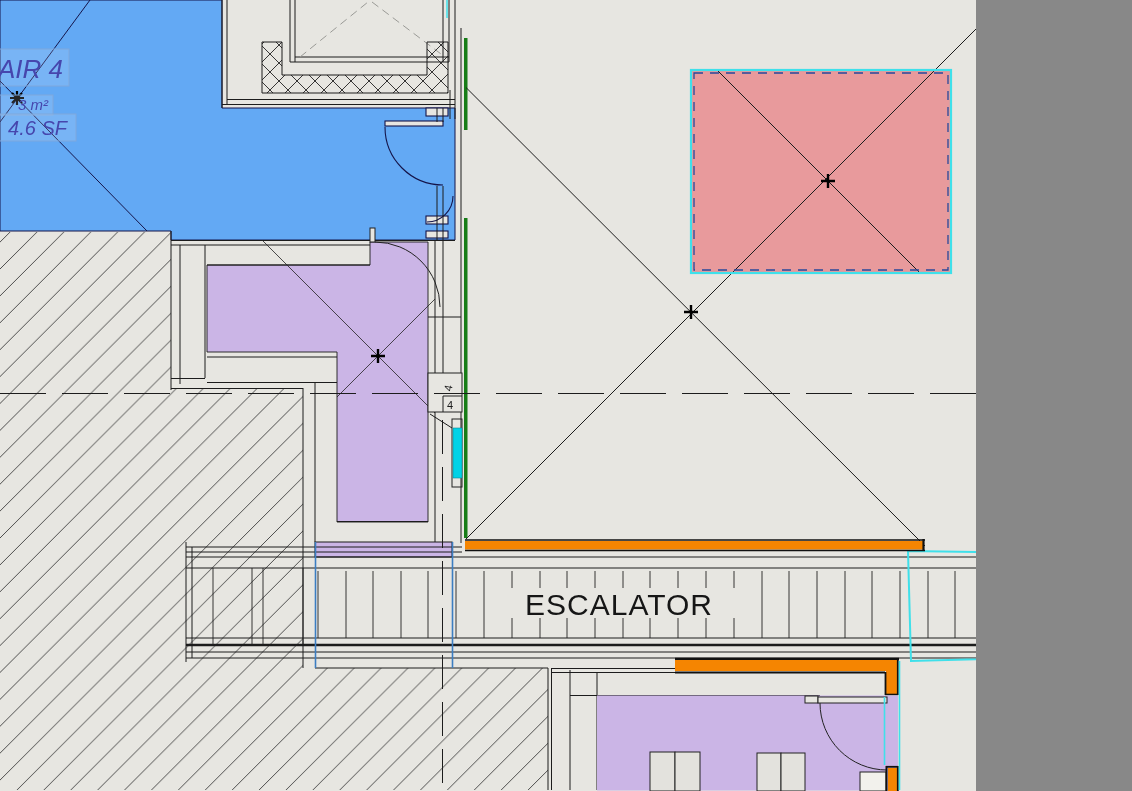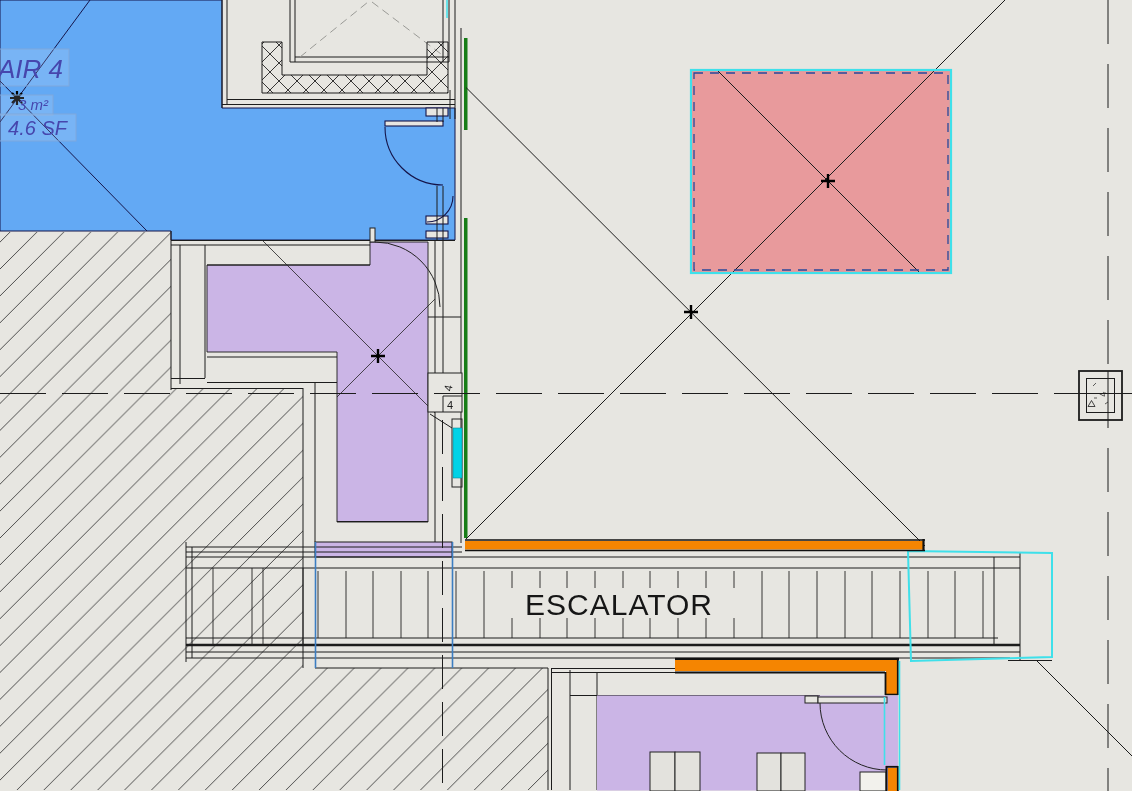--- a/index.html
+++ b/index.html
@@ -1,21 +1,21 @@
 <!DOCTYPE html>
 <html style="--c-bg: #e7e6e1; --c-blue-room: #63a9f4; --c-purple-room: #cbb5e6; --c-pink-region: #e89a9c; --c-orange: #f58501; --c-cyan-highlight: #3fe0ea; --c-cyan-fill: #00d2e6; --c-green-line: #177d17; --c-blue-guide: #3c7ec1; --c-navy-dash: #27489b; --c-tag-text: #4646ad; --c-line: #1c1c1c;"><head>
 <meta charset="utf-8">
 <style>
   :root{
     --c-bg:#e7e6e1; --c-blue-room:#63a9f4; --c-purple-room:#cbb5e6; --c-pink-region:#e89a9c;
     --c-orange:#f58501; --c-cyan-highlight:#3fe0ea; --c-cyan-fill:#00d2e6; --c-green-line:#177d17;
     --c-blue-guide:#3c7ec1; --c-navy-dash:#27489b; --c-tag-text:#4646ad; --c-line:#1c1c1c;
   }
   html,body{margin:0;padding:0;background:#888;}
-  .canvas{width:1132px;height:791px;position:relative;background:var(--c-bg);overflow:hidden;
+  .canvas{width:976px;height:791px;position:relative;background:var(--c-bg);overflow:hidden;
           font-family:"Liberation Sans", sans-serif;}
   svg{display:block}
   text{font-family:"Liberation Sans", sans-serif;}
   .esc-label{font-size:30px;letter-spacing:1px;fill:#161616;}
   .tag-big{font-size:26px;font-style:italic;fill:var(--c-tag-text);}
   .tag-mid{font-size:15px;font-style:italic;fill:var(--c-tag-text);}
   .tag-sf{font-size:20px;font-style:italic;fill:var(--c-tag-text);}
   .tiny4{font-size:11px;fill:#1c1c1c;}
   .tiny-col{font-size:9px;fill:#1c1c1c;}
 </style>

